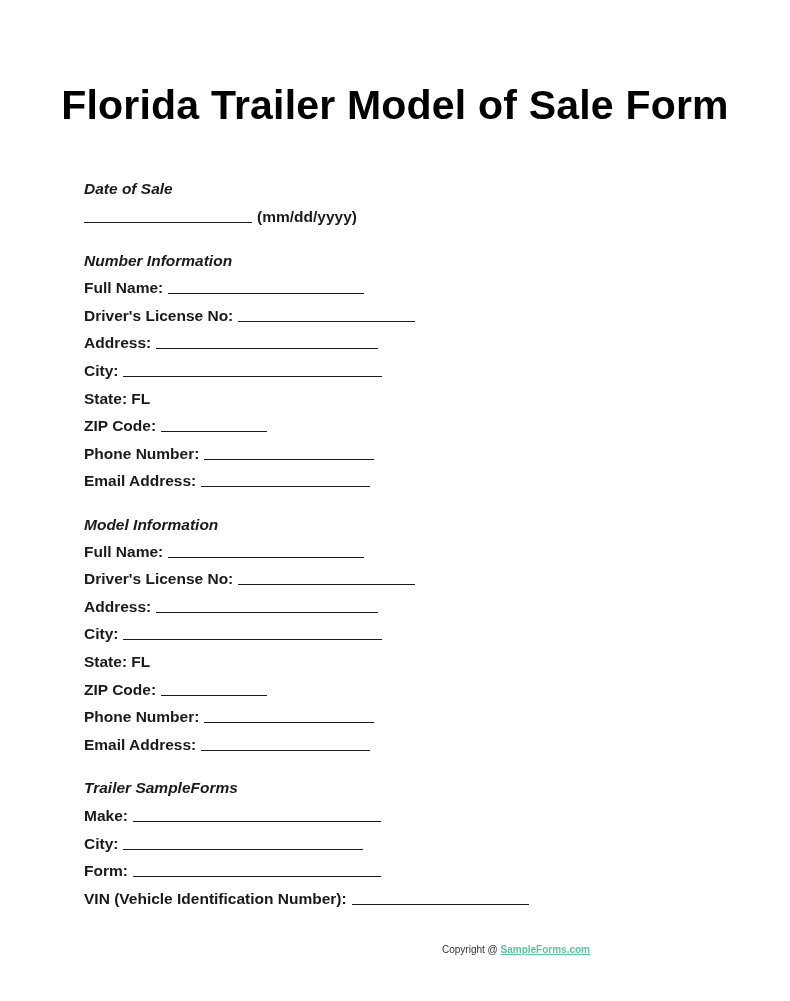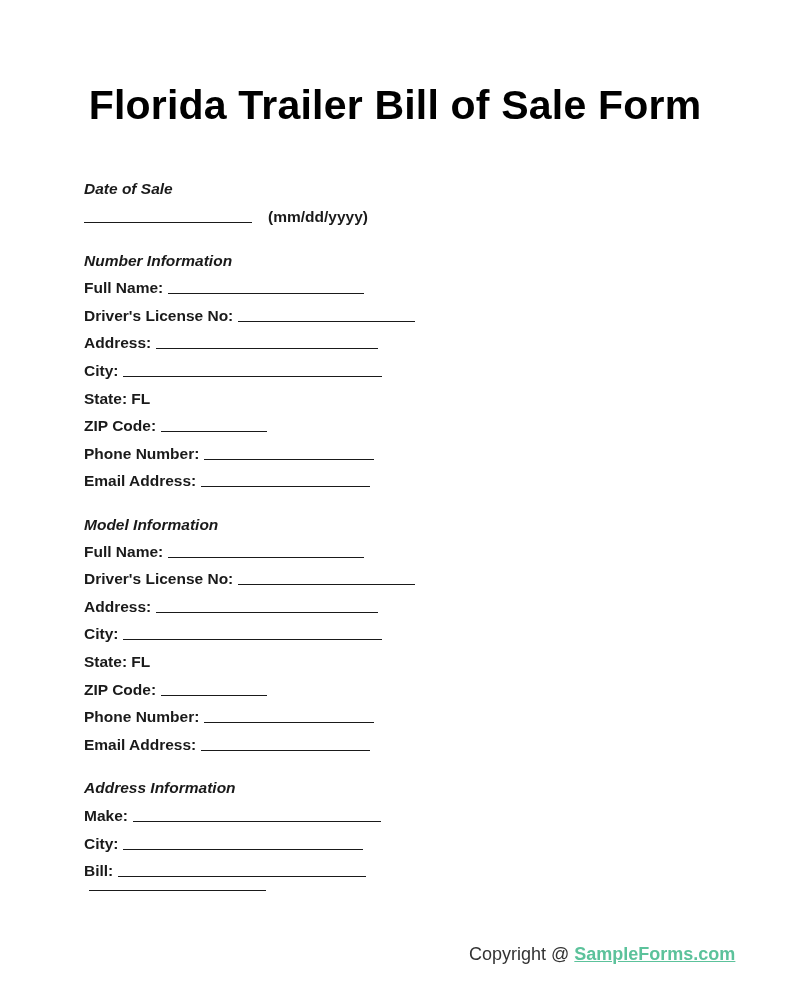--- a/index.html
+++ b/index.html
@@ -6,28 +6,28 @@
     body { width: 790px; height: 1001px; position: relative; overflow: hidden;
            font-family: "Liberation Sans", sans-serif; color: #111; }
     .title { position: absolute; left: 0; width: 790px; top: 82px; text-align: center;
              font-size: 41px; font-weight: bold; color: #000; letter-spacing: 0.2px; }
     .line { position: absolute; left: 84px; font-size: 15.5px; font-weight: bold;
             color: #1a1a1a; white-space: nowrap; display: flex; align-items: flex-end; }
     .line .lbl { font-weight: bold; }
     .heading { position: absolute; left: 84px; font-size: 15.5px; font-weight: bold; color: #1a1a1a; font-style: italic; }
     .blank { display: inline-block; border-bottom: 1.6px solid #1a1a1a; height: 0; margin-left: 5px; margin-bottom: 3px; }
     .blank.first { margin-left: 0; }
-    .suffix { margin-left: 16px; }
-    .copyright { position: absolute; left: 469px; top: 944px; font-size: 18px; color: #333; }
+    .suffix { margin-left: 5px; }
+    .copyright { position: absolute; left: 442px; top: 944px; font-size: 10px; color: #333; }
     .copyright a { color: #5cc29b; font-weight: bold; text-decoration: underline; }
   </style>
 </head>
 <body>
 
-<div class="title">Florida Trailer Bill of Sale Form</div>
+<div class="title">Florida Trailer Model of Sale Form</div>
 
 <div class="heading" style="top:180px">Date of Sale</div>
 <div class="line" style="top:208px">
   <span class="blank first" style="width:168px"></span>
   <span class="suffix">(mm/dd/yyyy)</span>
 </div>
 
 <div class="heading" style="top:252px">Number Information</div>
 <div class="line" style="top:279px">
   <span class="lbl">Full Name:</span>
@@ -87,32 +87,33 @@
 </div>
 <div class="line" style="top:708px">
   <span class="lbl">Phone Number:</span>
   <span class="blank" style="width:170px"></span>
 </div>
 <div class="line" style="top:736px">
   <span class="lbl">Email Address:</span>
   <span class="blank" style="width:169px"></span>
 </div>
 
-<div class="heading" style="top:779px">Address Information</div>
+<div class="heading" style="top:779px">Trailer SampleForms</div>
 <div class="line" style="top:807px">
   <span class="lbl">Make:</span>
   <span class="blank" style="width:248px"></span>
 </div>
 <div class="line" style="top:835px">
   <span class="lbl">City:</span>
   <span class="blank" style="width:240px"></span>
 </div>
 <div class="line" style="top:862px">
-  <span class="lbl">Bill:</span>
+  <span class="lbl">Form:</span>
   <span class="blank" style="width:248px"></span>
 </div>
 <div class="line" style="top:890px">
+  <span class="lbl">VIN (Vehicle Identification Number):</span>
   <span class="blank" style="width:177px"></span>
 </div>
 
 <div class="copyright">
   <span>Copyright @ </span><a>SampleForms.com</a>
 </div>
 
 </body></html>

